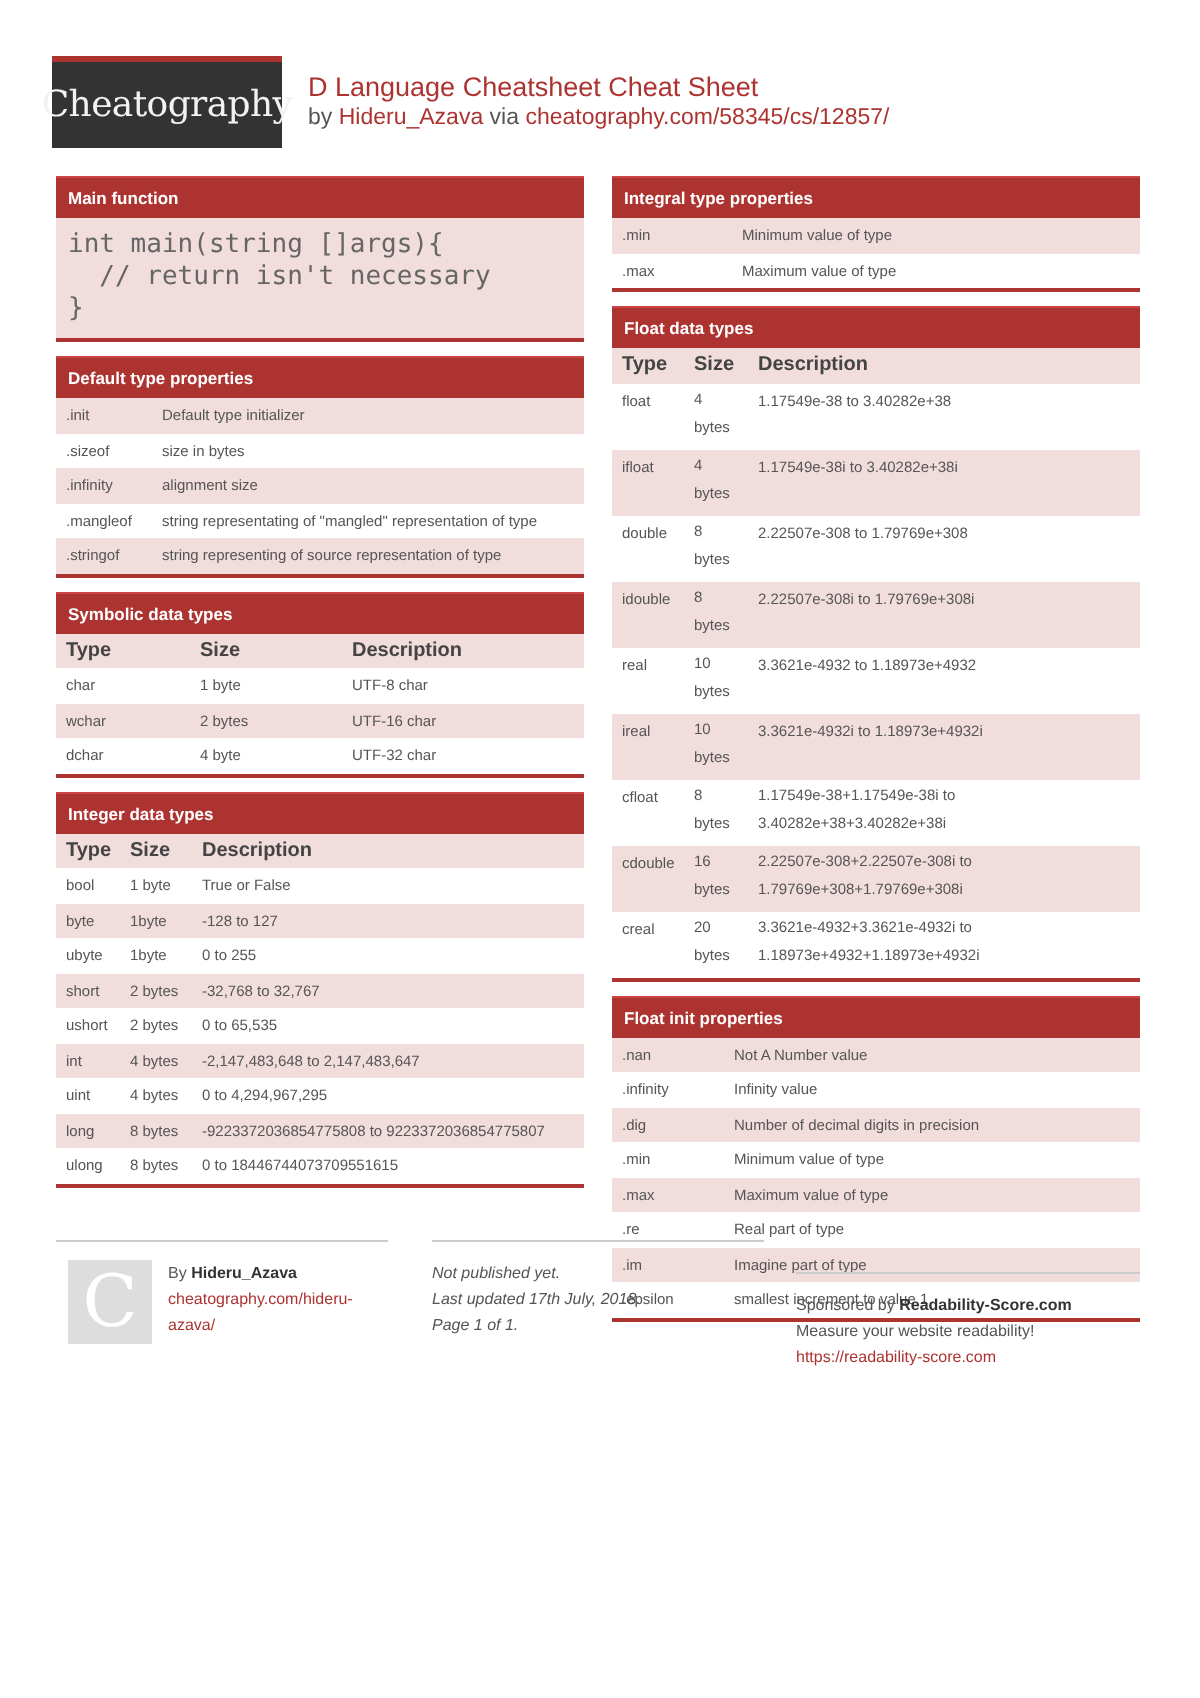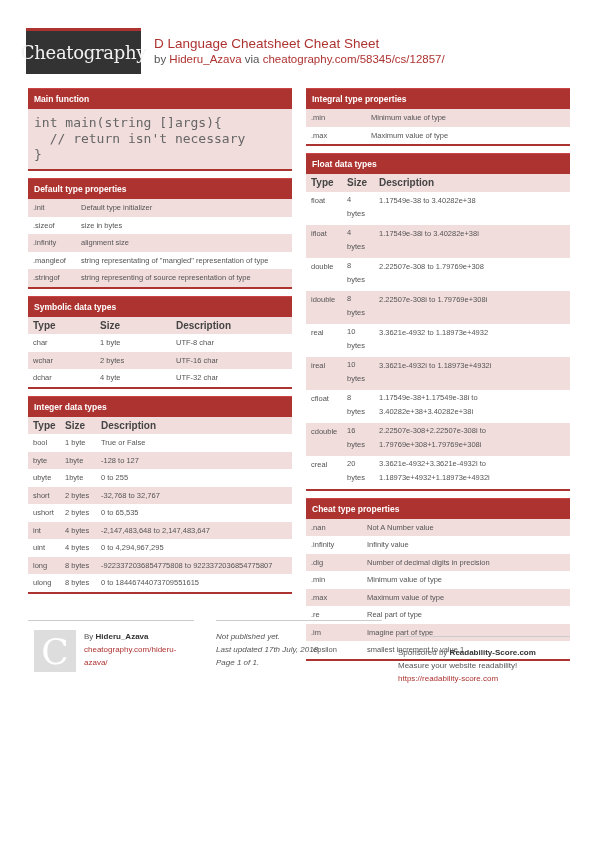--- a/index.html
+++ b/index.html
@@ -230,21 +230,21 @@
         <div class="cell" style="width:150px;line-height:14px;padding-top:1px">2.22507e-308+2.22507e-308i to 1.79769e+308+1.79769e+308i</div>
       </div>
     <div class="row white">
         <div class="cell" style="width:36px">creal</div>
         <div class="cell" style="width:32px;line-height:14px;padding-top:1px">20 bytes</div>
         <div class="cell" style="width:150px;line-height:14px;padding-top:1px">3.3621e-4932+3.3621e-4932i to 1.18973e+4932+1.18973e+4932i</div>
       </div>
   </div>
 
   <div class="section">
-    <div class="sec-head">Cheat type properties</div>
+    <div class="sec-head">Float init properties</div>
     <div class="row pink">
         <div class="cell" style="width:56px">.nan</div>
         <div class="cell">Not A Number value</div>
       </div>
     <div class="row white">
         <div class="cell" style="width:56px">.infinity</div>
         <div class="cell">Infinity value</div>
       </div>
     <div class="row pink">
         <div class="cell" style="width:56px">.dig</div>

